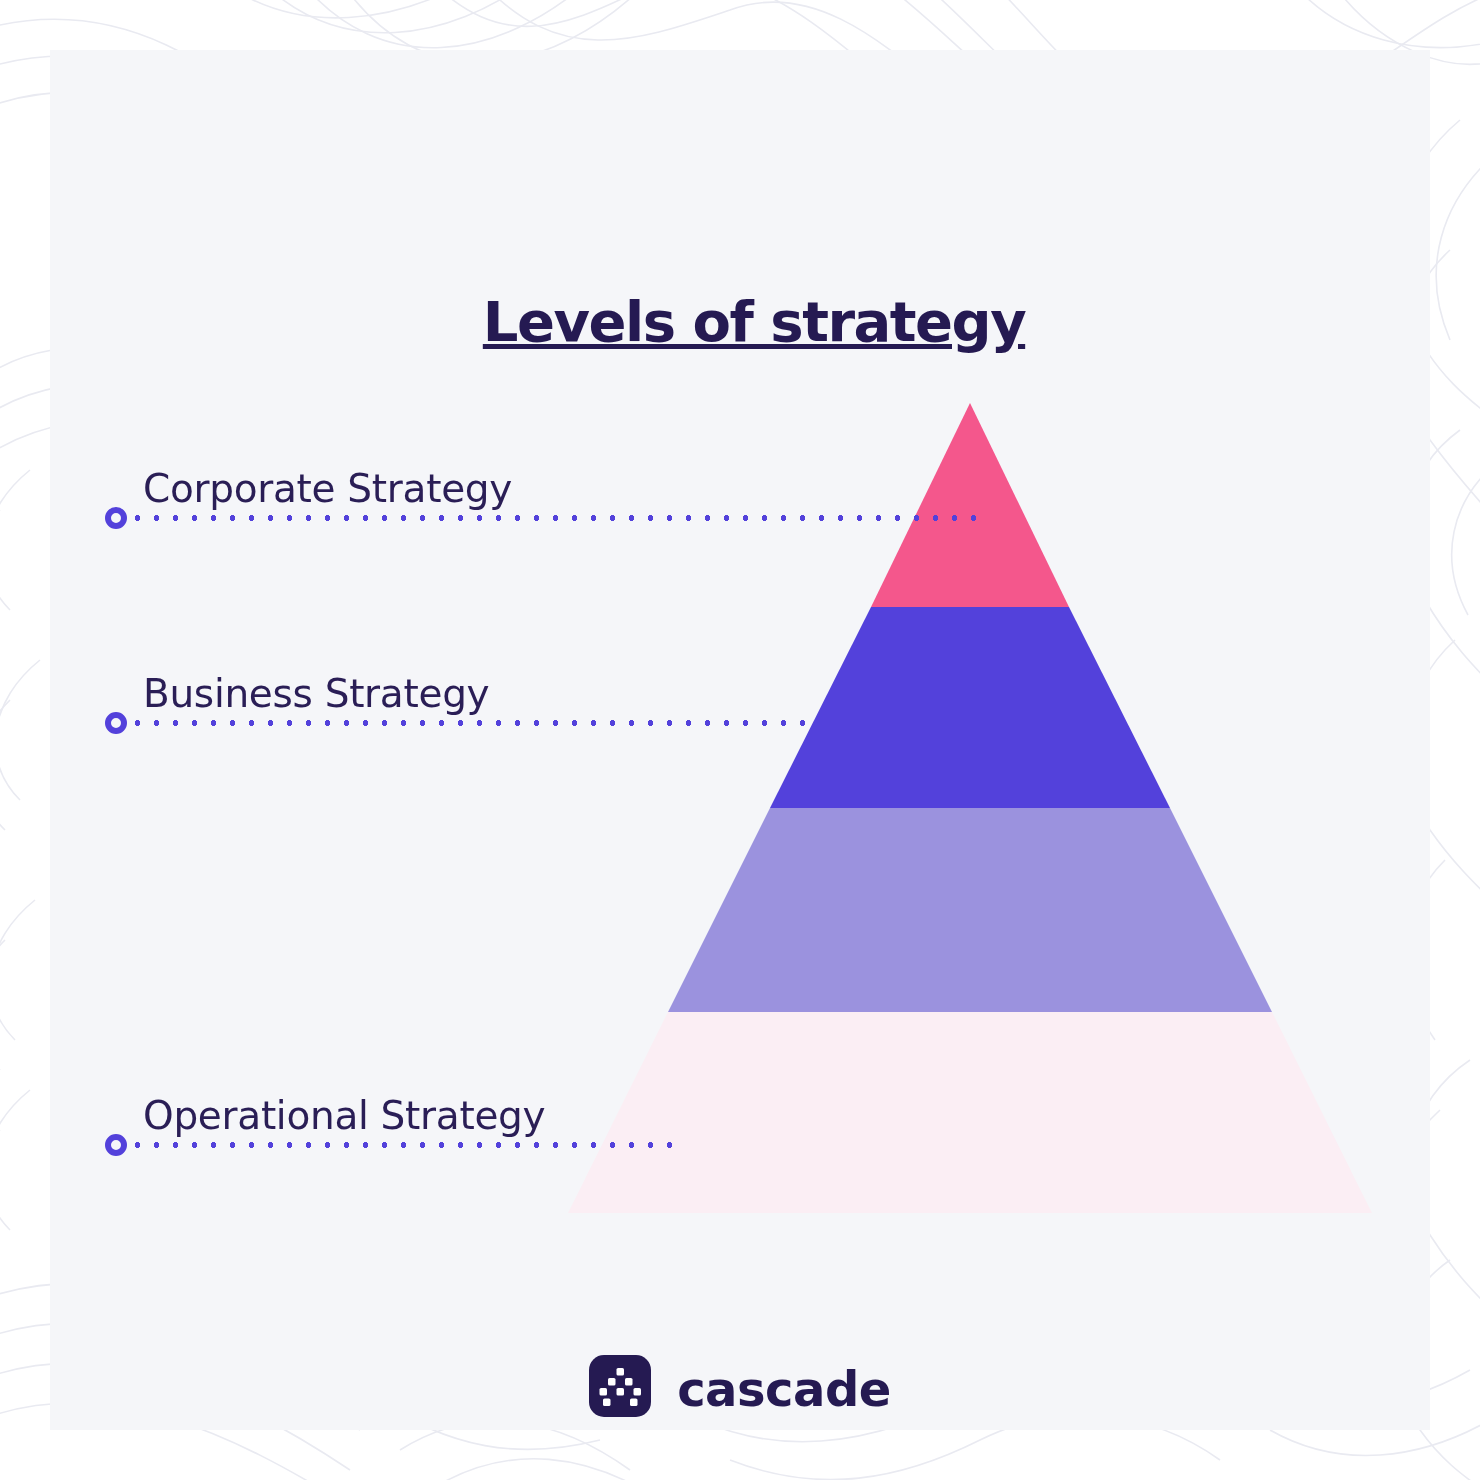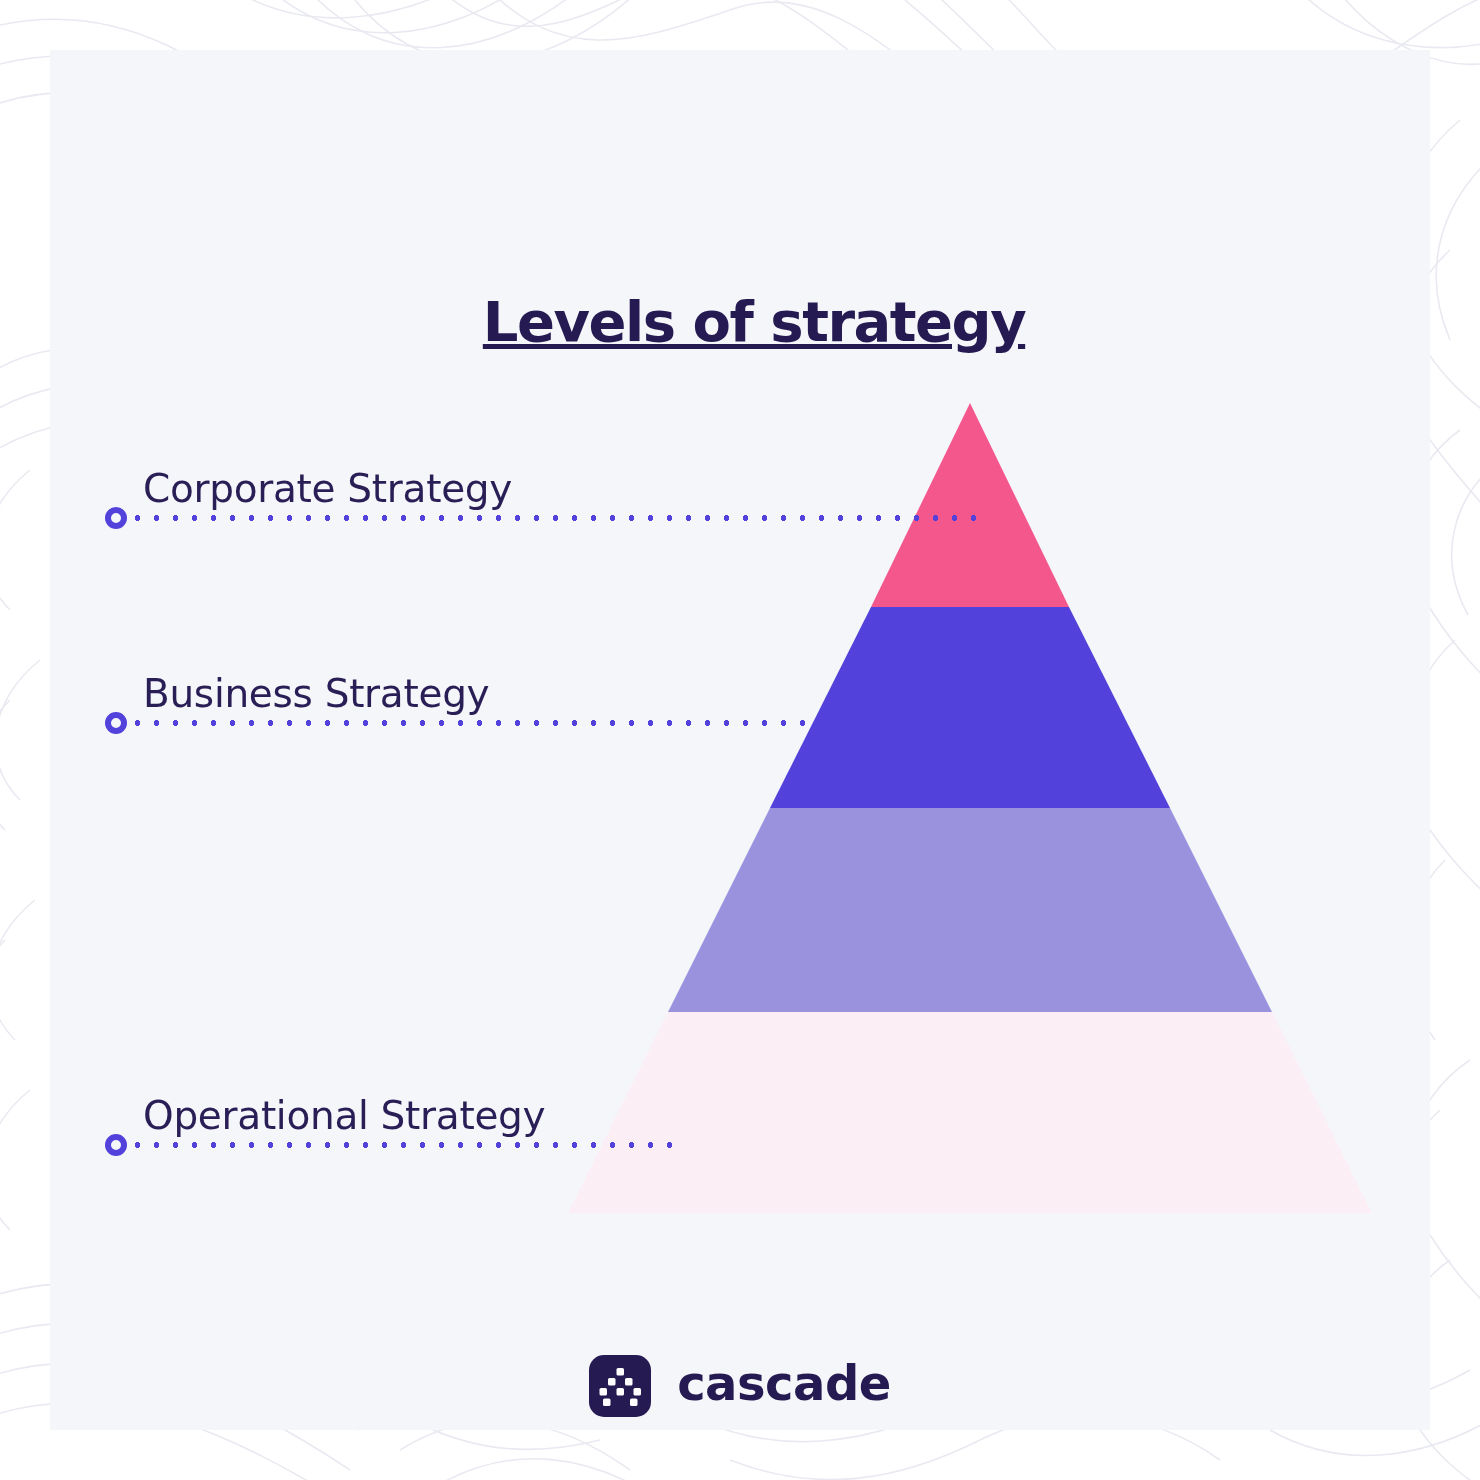--- a/index.html
+++ b/index.html
@@ -105,21 +105,21 @@
     letter-spacing: -0.3px;
   }
 
   
   #footer-logo {
     position: absolute;
     left: 0;
     top: 1305px;
     width: 1380px;
     display: flex;
-    align-items: flex-start;
+    align-items: flex-end;
     justify-content: center;
     gap: 26px;
   }
   #logo-mark {
     width: 62px;
     height: 62px;
     border-radius: 15px;
     background: #251a52;
     position: relative;
     flex: 0 0 auto;

